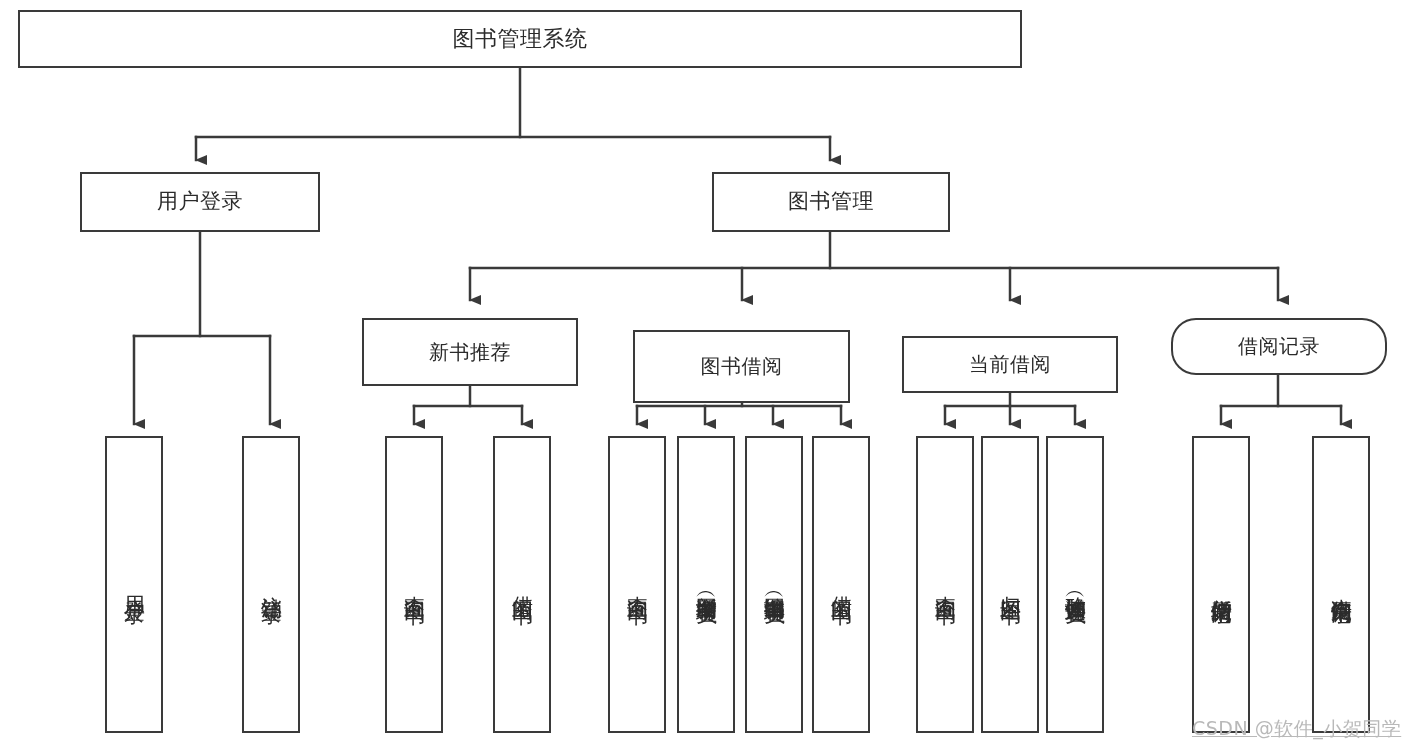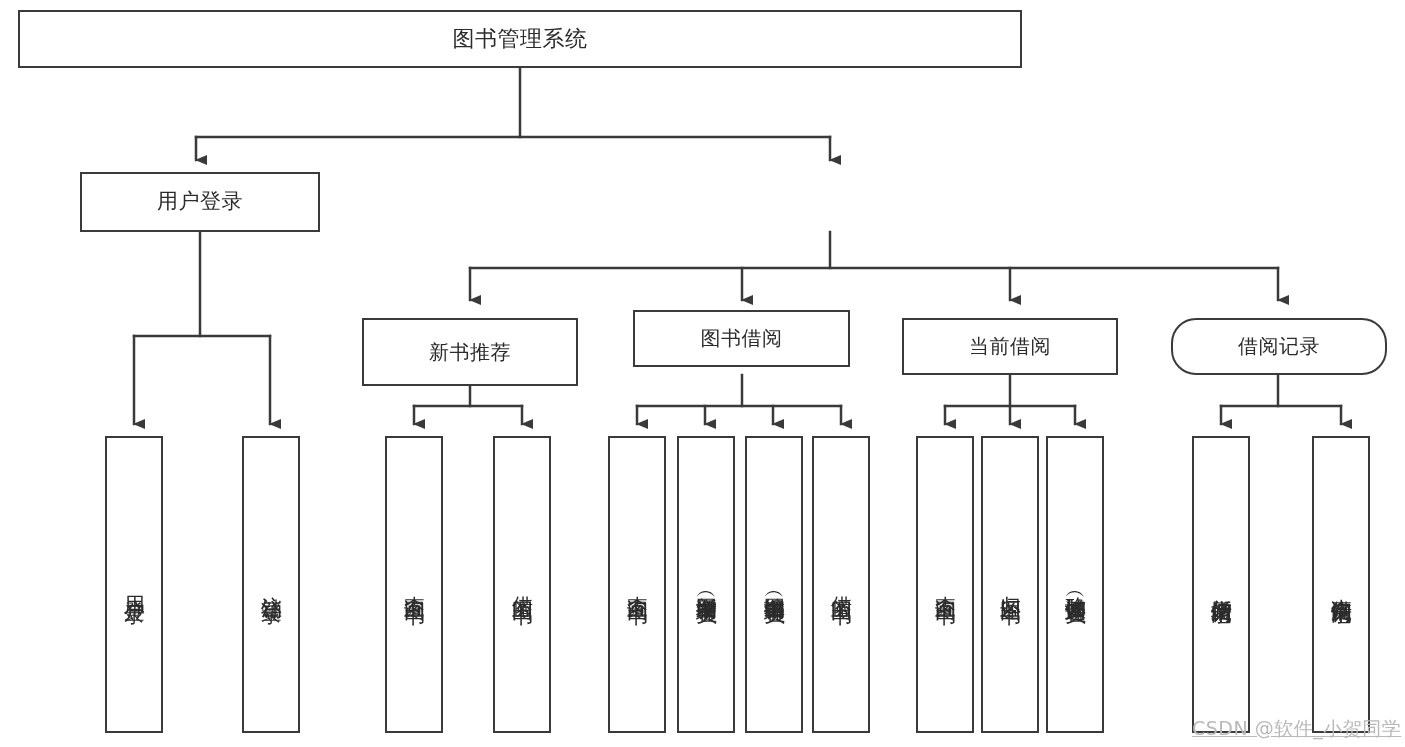--- a/index.html
+++ b/index.html
@@ -132,28 +132,31 @@
     </g>
   </svg>
 
   <div class="node-box node-root" style="left:18px; top:10px; width:1004px; height:58px;">
     <span class="node-label">图书管理系统</span>
   </div>
 
   <div class="node-box node-l1" style="left:80px; top:172px; width:240px; height:60px;">
     <span class="node-label">用户登录</span>
   </div>
+  <div class="node-box node-l1" style="left:712px; top:172px; width:238px; height:60px;">
+    <span class="node-label">图书管理</span>
+  </div>
 
   <div class="node-box node-l2" style="left:362px; top:318px; width:216px; height:68px;">
     <span class="node-label">新书推荐</span>
   </div>
-  <div class="node-box node-l2" style="left:633px; top:310px; width:217px; height:57px;">
+  <div class="node-box node-l2" style="left:633px; top:330px; width:217px; height:73px;">
     <span class="node-label">图书借阅</span>
   </div>
-  <div class="node-box node-l2" style="left:902px; top:318px; width:216px; height:57px;justify-content:center;">
+  <div class="node-box node-l2" style="left:902px; top:336px; width:216px; height:57px;justify-content:center;">
     <span class="node-label">当前借阅</span>
   </div>
   <div class="node-box node-l2" style="left:1171px; top:318px; width:216px; height:57px;border-radius:25px;">
     <span class="node-label">借阅记录</span>
   </div>
 
   <div class="node-box node-leaf" style="left:105px; top:436px; width:58px; height:297px;">
     <span class="node-label">用户登录</span>
   </div>
   <div class="node-box node-leaf" style="left:242px; top:436px; width:58px; height:297px;">

